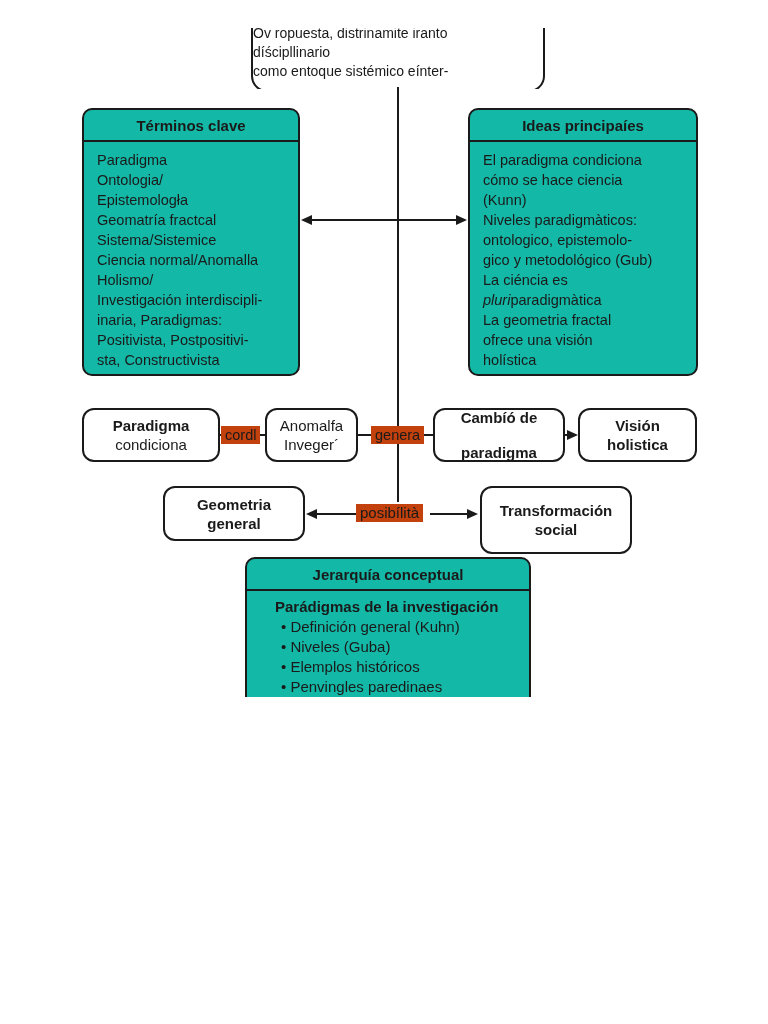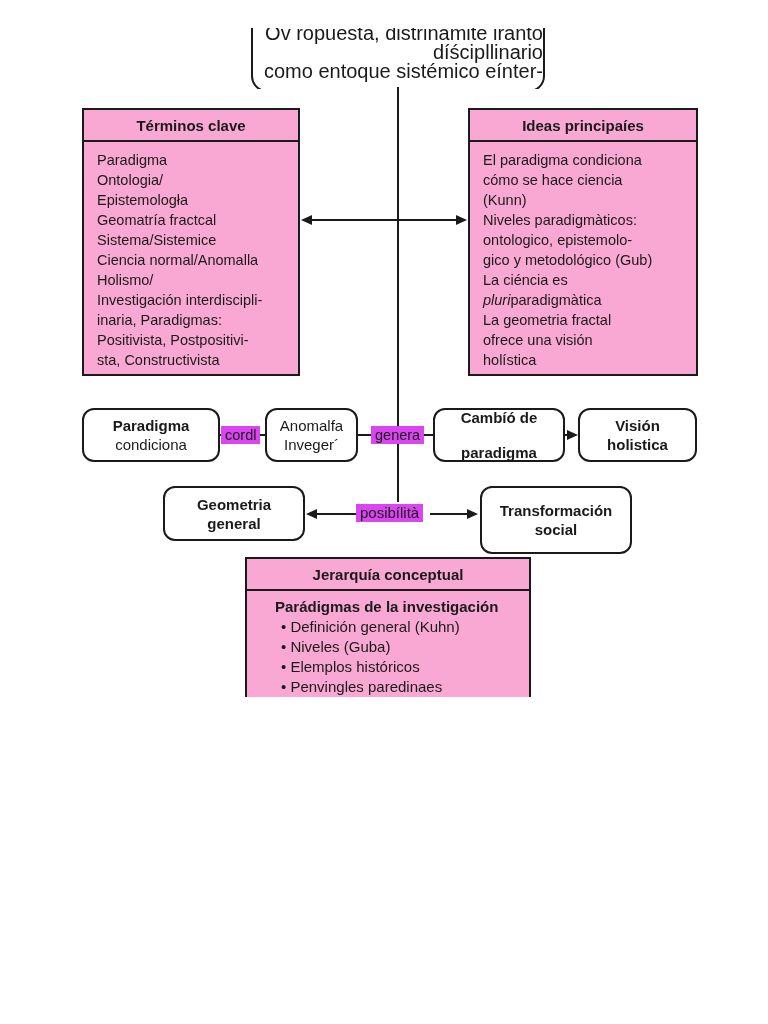--- a/index.html
+++ b/index.html
@@ -11,26 +11,26 @@
   .abs{position:absolute;}
 
   
   .top-clip{left:251px;top:28px;width:294px;height:61px;overflow:hidden;}
   .top-box{
     position:absolute;left:0;top:-62px;width:290px;height:122px;
     border:2px solid #1a1a1a;border-radius:16px;background:#fff;
     display:flex;align-items:flex-end;justify-content:center;
   }
   .top-box .txt{
-    text-align:right;font-size:20px;line-height:19px;padding-bottom:9px;width:100%;
+    text-align:left;font-size:14px;line-height:19px;padding-bottom:9px;width:100%;
   }
 
   
   .panel{
-    border:2px solid #1a1a1a;border-radius:0;background:#f9a8d4;box-sizing:border-box;
+    border:2px solid #1a1a1a;border-radius:10px;background:#14b8a6;box-sizing:border-box;
   }
   .panel-header{
     font-weight:bold;text-align:center;font-size:15px;
     padding:7px 4px 6px 4px;border-bottom:2px solid #1a1a1a;
   }
   .panel-body{
     padding:8px 2px 6px 13px;font-size:14.5px;line-height:20px;white-space:pre-line;
   }
   .panel-terminos{left:82px;top:108px;width:218px;height:268px;}
   .panel-ideas{left:468px;top:108px;width:230px;height:268px;}
@@ -43,21 +43,21 @@
   }
   .bold{font-weight:bold;}
 
   
   .hline{background:#1a1a1a;height:2px;}
   .vline{background:#1a1a1a;width:2px;}
   .arr{width:0;height:0;border-top:5px solid transparent;border-bottom:5px solid transparent;}
   .arr.right{border-left:11px solid #1a1a1a;}
   .arr.left{border-right:11px solid #1a1a1a;}
   .edge-label{
-    background:#d946ef;font-size:14.5px;line-height:18px;padding:0 4px;white-space:nowrap;
+    background:#c2410c;font-size:14.5px;line-height:18px;padding:0 4px;white-space:nowrap;
   }
 
   
   .bottom-clip{left:245px;top:557px;width:290px;height:140px;overflow:hidden;}
   .panel-jerarquia{position:absolute;left:0;top:0;width:286px;height:175px;}
   .jer-body{padding:6px 4px 0 28px;font-size:15px;line-height:20px;}
   .jer-heading{font-weight:bold;}
   .jer-bullet{padding-left:6px;}
 </style>
 </head>

